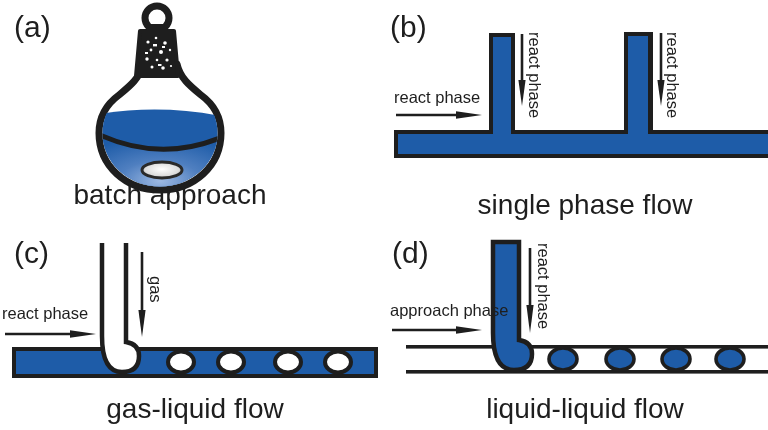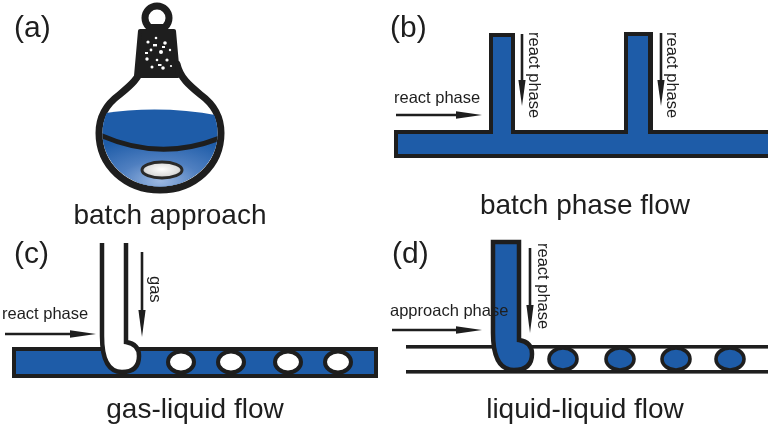--- a/index.html
+++ b/index.html
@@ -119,22 +119,22 @@
       <line x1="530" y1="248" x2="530" y2="306" stroke="var(--ink)" stroke-width="2.6"></line>
       <polygon points="530,333 526.4,305 533.6,305" fill="var(--ink)"></polygon>
     </g>
   </svg>
 
   <div class="txt letter" style="left:14px;top:10px">(a)</div>
   <div class="txt letter" style="left:390px;top:10px">(b)</div>
   <div class="txt letter" style="left:14px;top:236px">(c)</div>
   <div class="txt letter" style="left:392px;top:236px">(d)</div>
 
-  <div class="txt caption" style="left:20px;top:200px;width:300px">batch approach</div>
-  <div class="txt caption" style="left:420px;top:190px;width:330px">batch phase flow</div>
+  <div class="txt caption" style="left:20px;top:180px;width:300px">batch approach</div>
+  <div class="txt caption" style="left:420px;top:190px;width:330px">single phase flow</div>
   <div class="txt caption" style="left:425px;top:394px;width:320px">liquid-liquid flow</div>
   <div class="txt caption" style="left:35px;top:394px;width:320px">gas-liquid flow</div>
 
   <div class="txt lbl" style="left:394px;top:88px">react phase</div>
   <div class="vlbl" style="left:526px;top:32px">react phase</div>
   <div class="vlbl" style="left:664px;top:32px">react phase</div>
 
   <div class="txt lbl" style="left:2px;top:304px">react phase</div>
   <div class="vlbl" style="left:147px;top:276px">gas</div>
 

